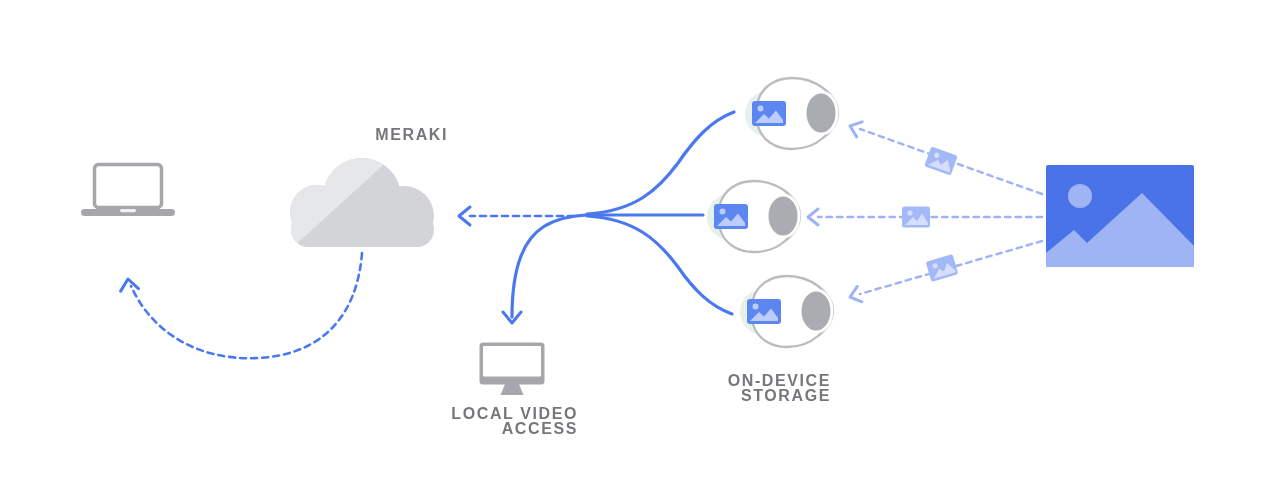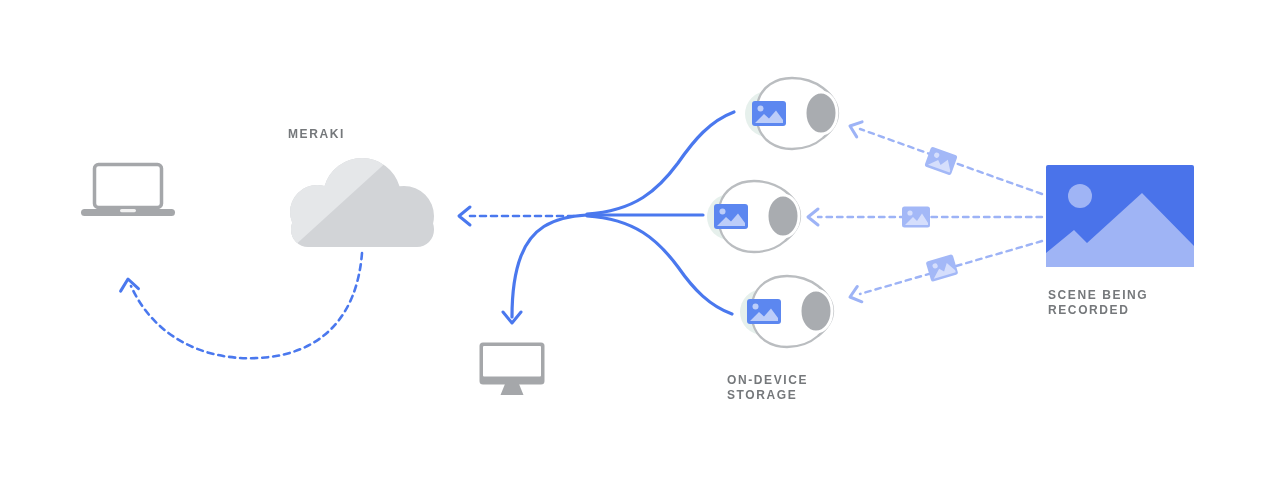--- a/index.html
+++ b/index.html
@@ -22,22 +22,22 @@
   }
   *{margin:0;padding:0;box-sizing:border-box;}
   html,body{background:var(--bg);}
   .stage{
     position:relative;width:1288px;height:504px;background:var(--bg);
     overflow:hidden;font-family:"Liberation Sans",sans-serif;
   }
   .abs{position:absolute;}
   .label{
     position:absolute;color:var(--text-gray);
-    font-size:12px;font-weight:bold;letter-spacing:1.6px;
-    line-height:15px;text-align:left;text-transform:uppercase;
+    font-size:16px;font-weight:bold;letter-spacing:1.6px;
+    line-height:15px;text-align:right;text-transform:uppercase;
   }
   
   .solid-line{stroke:var(--line-blue);stroke-width:3.2;fill:none;stroke-linecap:round;}
   .dash-med{stroke:var(--line-blue);stroke-width:2.6;fill:none;stroke-dasharray:6 5;stroke-linecap:round;}
   .dash-light{stroke:var(--dash-light);stroke-width:2.4;fill:none;stroke-dasharray:5.5 5;stroke-linecap:round;}
   .chev{fill:none;stroke-width:3;stroke-linecap:round;stroke-linejoin:round;}
   .chev.blue{stroke:var(--line-blue);}
   .chev.light{stroke:var(--dash-light);}
   .cloud-base{fill:var(--cloud-gray);}
   .cloud-hi{fill:var(--cloud-light);}
@@ -130,20 +130,21 @@
     <rect x="41" y="47" width="16" height="3.2" rx="1.6" fill="#ffffff" opacity="0.85"></rect>
   </svg>
 
   <div class="label" style="left:288px;top:127px;width:160px">MERAKI</div>
 
   <svg class="abs" style="left:478px;top:341px" width="68" height="58" viewBox="0 0 68 58">
     <rect class="dev-fill" x="1.5" y="1.5" width="65" height="42" rx="3.5"></rect>
     <rect x="5" y="5" width="58" height="30.5" rx="1" fill="#ffffff"></rect>
     <polygon class="dev-fill" points="27,43 41,43 45.5,54 22.5,54"></polygon>
   </svg>
+  <div class="label" style="left:448px;top:406px;width:130px">LOCAL VIDEO ACCESS</div>
 
   <svg class="abs" style="left:745px;top:74px" width="100" height="78" viewBox="0 0 100 78">
     <circle class="cam-mint" cx="23" cy="40" r="23"></circle>
     <path class="cam-outline" d="M 47 4 C 30 4 17 13 13 27 C 11 34 11 45 13 52 C 17 66 30 75 47 75 C 59 75 70 71 78 64 C 87 57 93 48 93 39 C 93 30 87 21 78 14 C 70 8 59 4 47 4 Z" fill="none"></path>
     <ellipse class="cam-lens" cx="76" cy="39" rx="16" ry="21"></ellipse>
     <g transform="translate(7,27)">
       <rect class="img-bg" width="34" height="25" rx="3"></rect>
       <circle class="img-detail" cx="8.5" cy="7.5" r="3"></circle>
       <polygon class="img-detail" points="3,22 12,13 17,17.5 24,9.5 31,19 31,22"></polygon>
     </g>
@@ -161,22 +162,21 @@
   <svg class="abs" style="left:740px;top:272px" width="100" height="78" viewBox="0 0 100 78">
     <circle class="cam-mint" cx="23" cy="40" r="23"></circle>
     <path class="cam-outline" d="M 47 4 C 30 4 17 13 13 27 C 11 34 11 45 13 52 C 17 66 30 75 47 75 C 59 75 70 71 78 64 C 87 57 93 48 93 39 C 93 30 87 21 78 14 C 70 8 59 4 47 4 Z" fill="none"></path>
     <ellipse class="cam-lens" cx="76" cy="39" rx="16" ry="21"></ellipse>
     <g transform="translate(7,27)">
       <rect class="img-bg" width="34" height="25" rx="3"></rect>
       <circle class="img-detail" cx="8.5" cy="7.5" r="3"></circle>
       <polygon class="img-detail" points="3,22 12,13 17,17.5 24,9.5 31,19 31,22"></polygon>
     </g>
   </svg>
-  <div class="label" style="left:727px;top:373px;width:120px">ON-DEVICE STORAGE</div>
+  <div class="label" style="left:711px;top:373px;width:120px">ON-DEVICE STORAGE</div>
 
   <svg class="abs" style="left:1046px;top:165px" width="148" height="102" viewBox="0 0 148 102">
     <rect class="scene-bg" width="148" height="102" rx="2"></rect>
     <circle class="scene-detail" cx="34" cy="31" r="12"></circle>
     <polygon class="scene-detail" points="0,88 28,65 41,78 96,28 148,81 148,102 0,102"></polygon>
   </svg>
-  <div class="label" style="left:1048px;top:288px;width:140px">SCENE BEING RECORDED</div>
 
 </div>
 
 </body></html>

